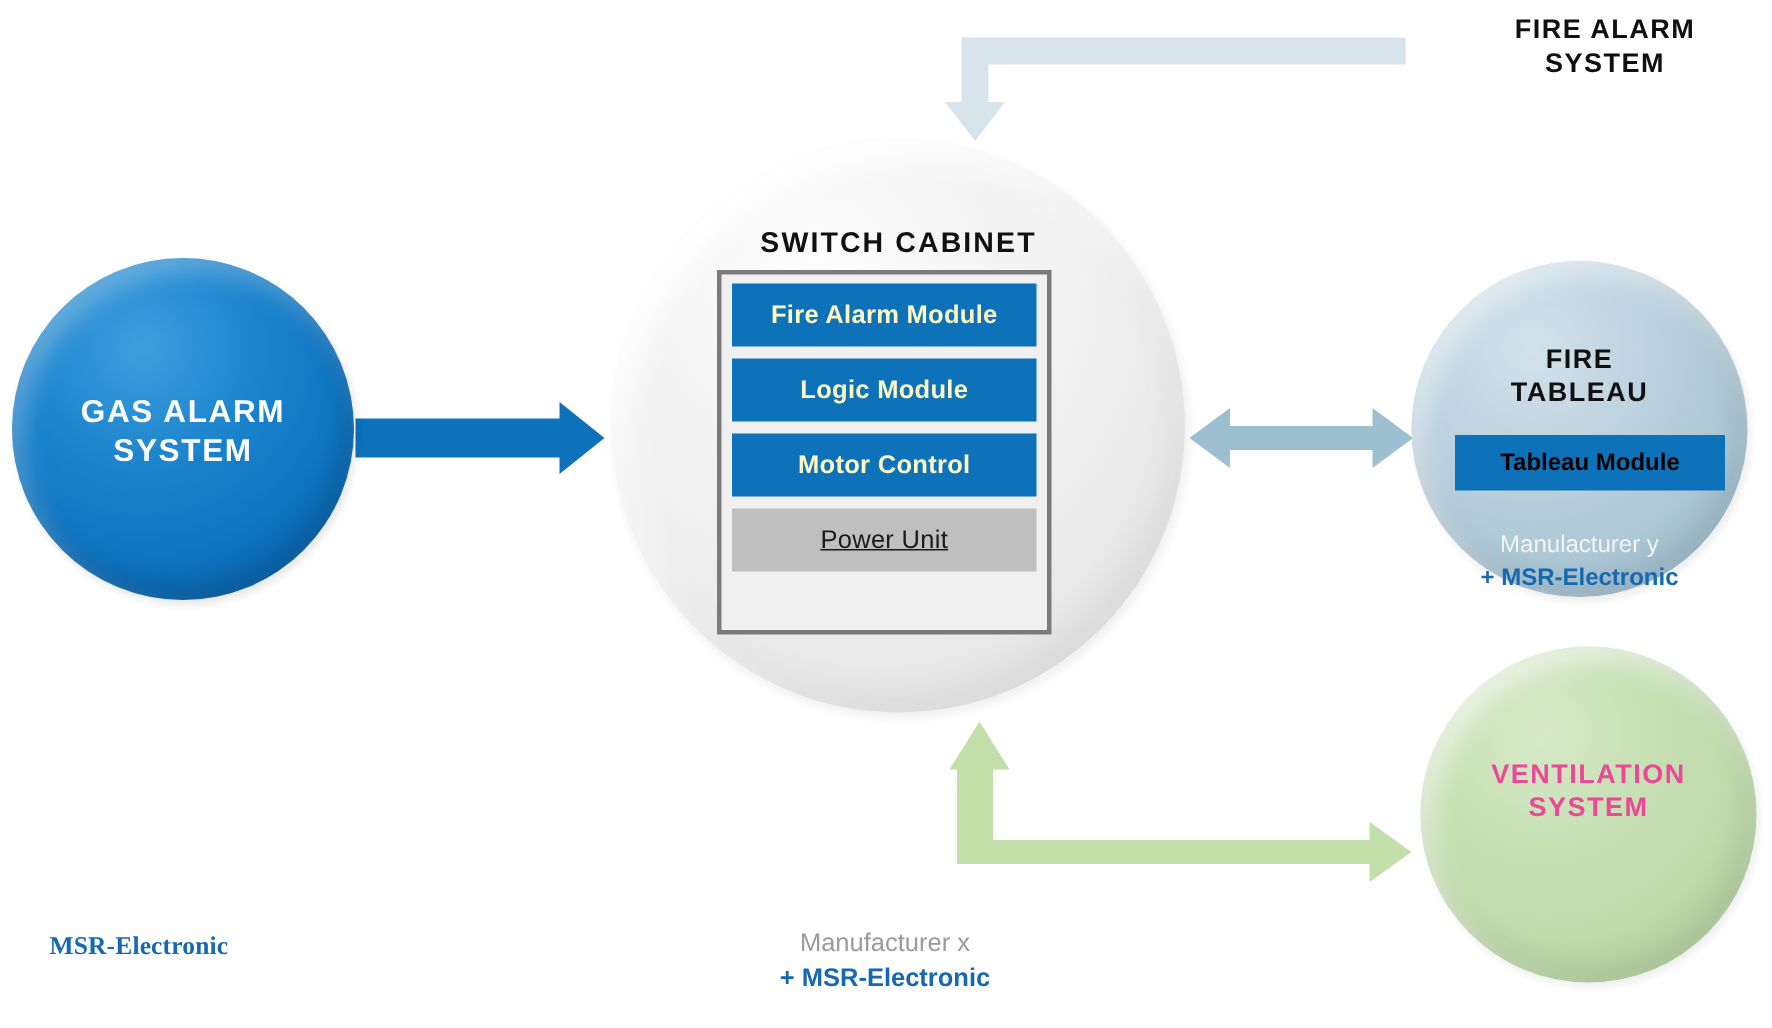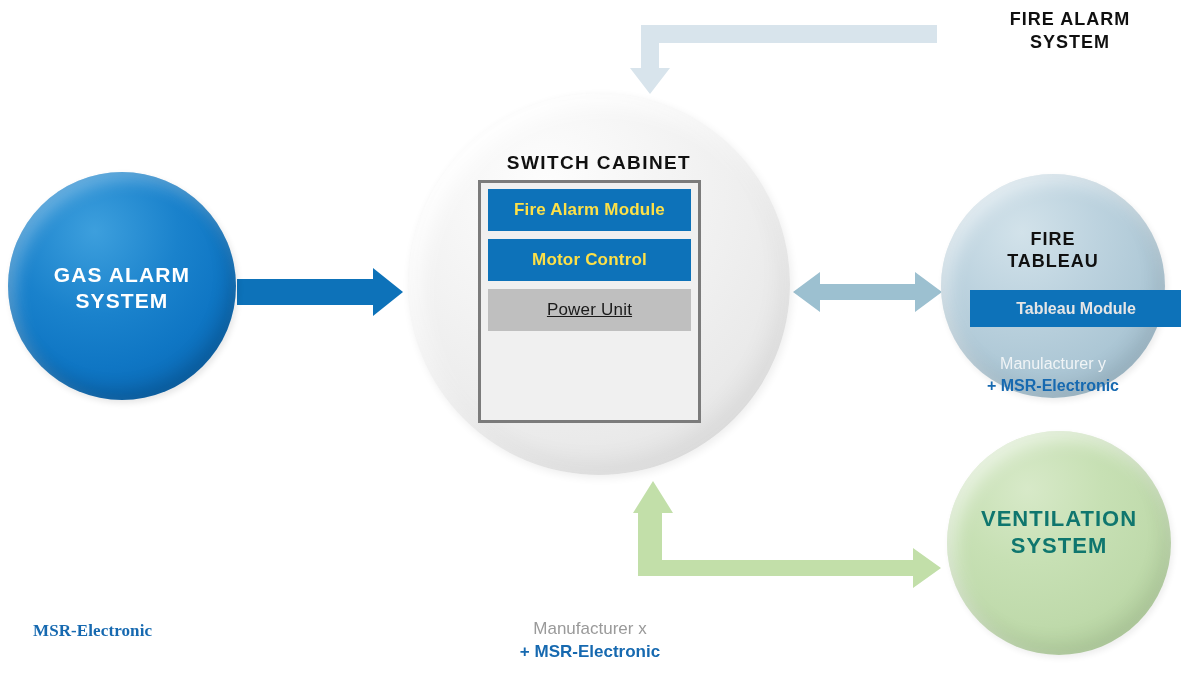--- a/index.html
+++ b/index.html
@@ -110,22 +110,22 @@
     width: 224px;
     color: #101010;
     font-size: 18px;
     letter-spacing: 1.0px;
   }
 
   #ventilation-label {
     top: 506px;
     left: 947px;
     width: 224px;
-    color: #0f766e;
-    font-size: 22px;
+    color: #ec4899;
+    font-size: 18px;
     letter-spacing: 1.0px;
   }
 
   
   #cabinet-box {
     position: absolute;
     left: 478px;
     top: 180px;
     width: 223px;
     height: 243px;
@@ -139,40 +139,40 @@
     margin-bottom: 8px;
     display: flex;
     align-items: center;
     justify-content: center;
     font-size: 17px;
     font-weight: bold;
     letter-spacing: 0.2px;
   }
   .module.blue {
     background: #0d72b9;
-    color: #fde047;
+    color: #fef9c3;
   }
   .module.gray {
     background: #bfbfbf;
     color: #1a1a1a;
     font-weight: normal;
     font-size: 17px;
     margin-bottom: 0;
     text-decoration: underline;
   }
 
   
   #tableau-module {
     position: absolute;
     left: 970px;
     top: 290px;
-    width: 212px;
+    width: 180px;
     height: 37px;
     background: #0d72b9;
-    color: #e5e5e5;
+    color: #000000;
     display: flex;
     align-items: center;
     justify-content: center;
     font-size: 16px;
     font-weight: bold;
   }
 
   
   .caption {
     position: absolute;
@@ -278,20 +278,21 @@
   <div class="circle-title" id="gas-label">
     <div>GAS ALARM</div>
     <div>SYSTEM</div>
   </div>
 
   <div class="circle" id="switch-circle"></div>
   <div id="switch-cabinet-title">SWITCH CABINET</div>
 
   <div id="cabinet-box">
     <div class="module blue">Fire Alarm Module</div>
+    <div class="module blue">Logic Module</div>
     <div class="module blue">Motor Control</div>
     <div class="module gray">Power Unit</div>
   </div>
 
   <div class="caption" id="caption-x">
     <div class="muted">Manufacturer x</div>
     <div class="msr">+ MSR-Electronic</div>
   </div>
 
   <div id="fire-alarm-system-title">

